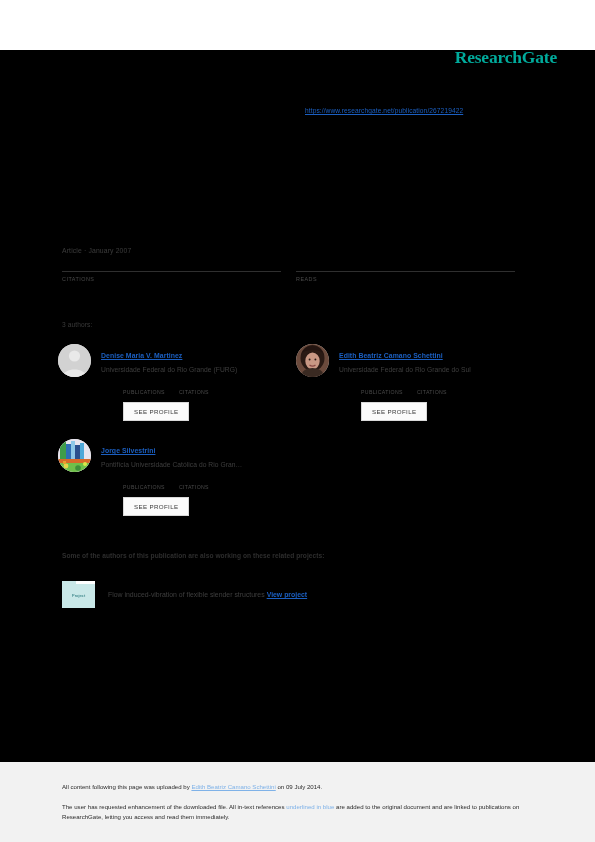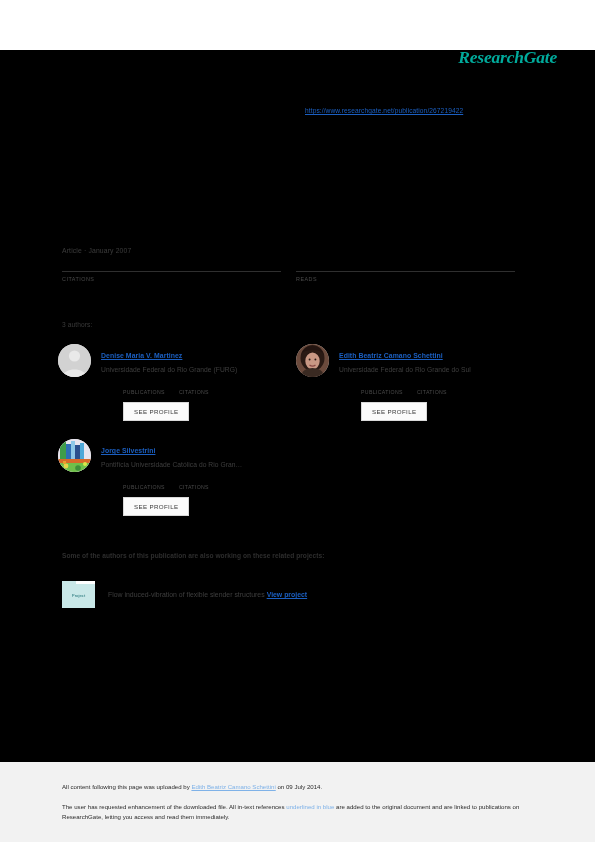--- a/index.html
+++ b/index.html
@@ -38,21 +38,20 @@
   .rg-logo {
     position: absolute;
     right: 38px;
     top: 47px;
     font-family: "Liberation Serif", serif;
     font-weight: bold;
     font-size: 17.5px;
     letter-spacing: -0.2px;
     color: #00ab9c;
     white-space: nowrap;
-    font-style: italic;
   }
 
   .pub-url {
     position: absolute;
     left: 305px;
     top: 107px;
     font-size: 6.6px;
     color: #1b5fc1;
     letter-spacing: 0.1px;
     white-space: nowrap;

